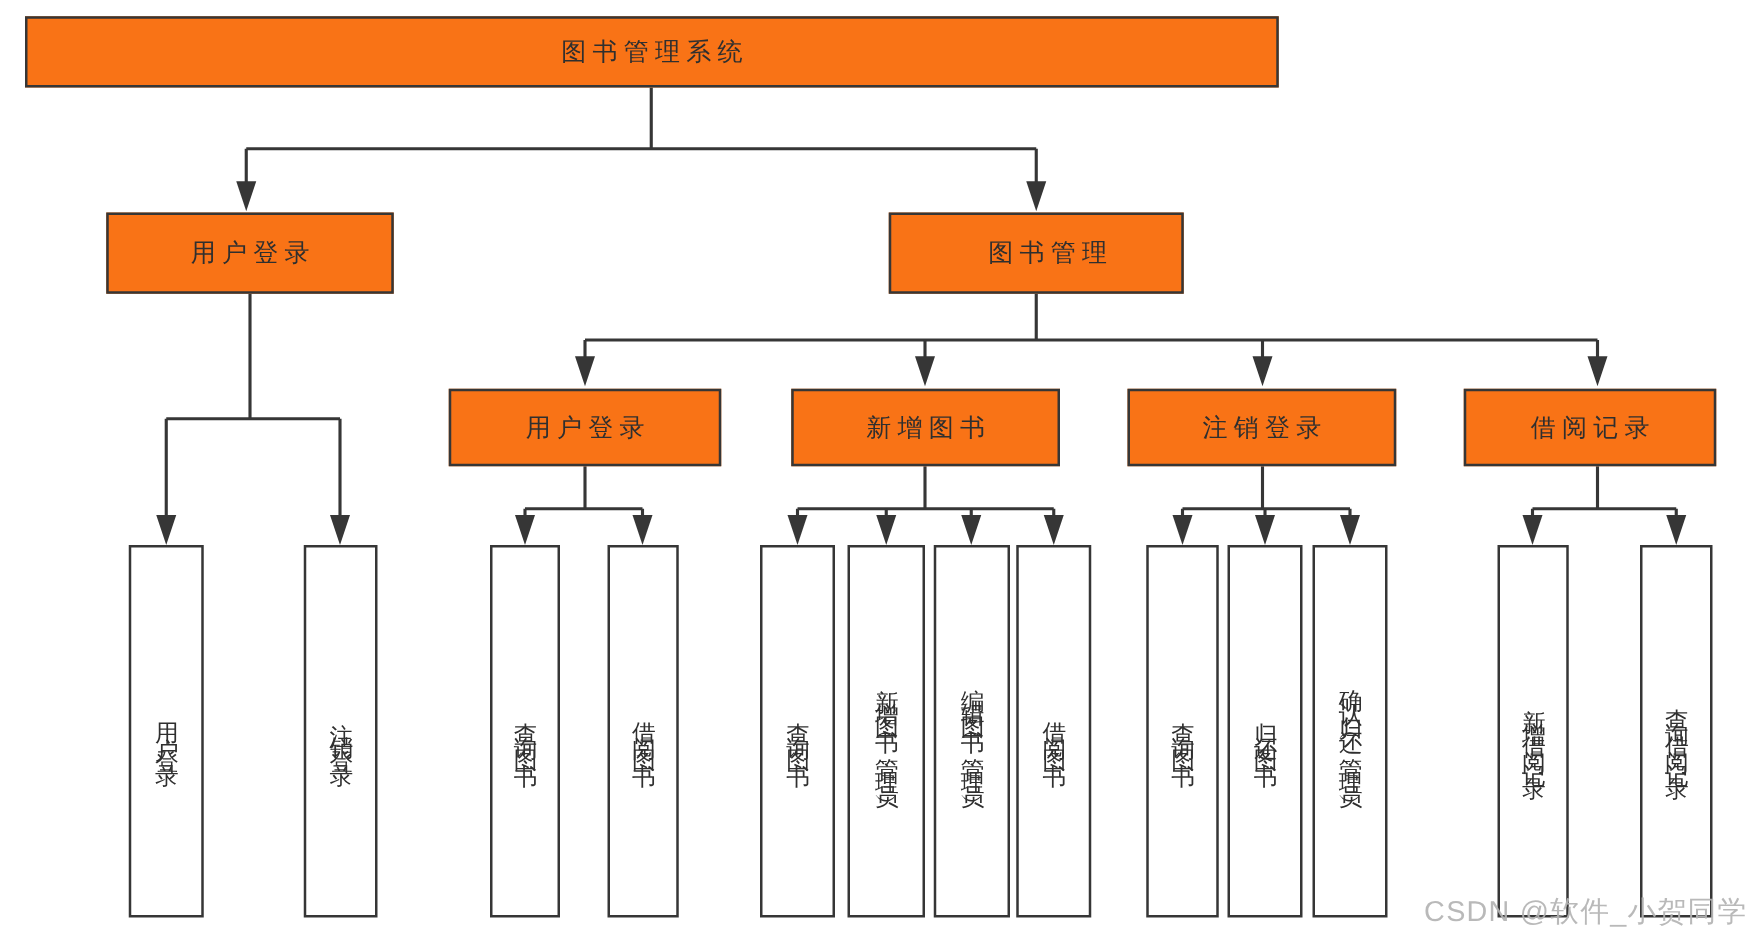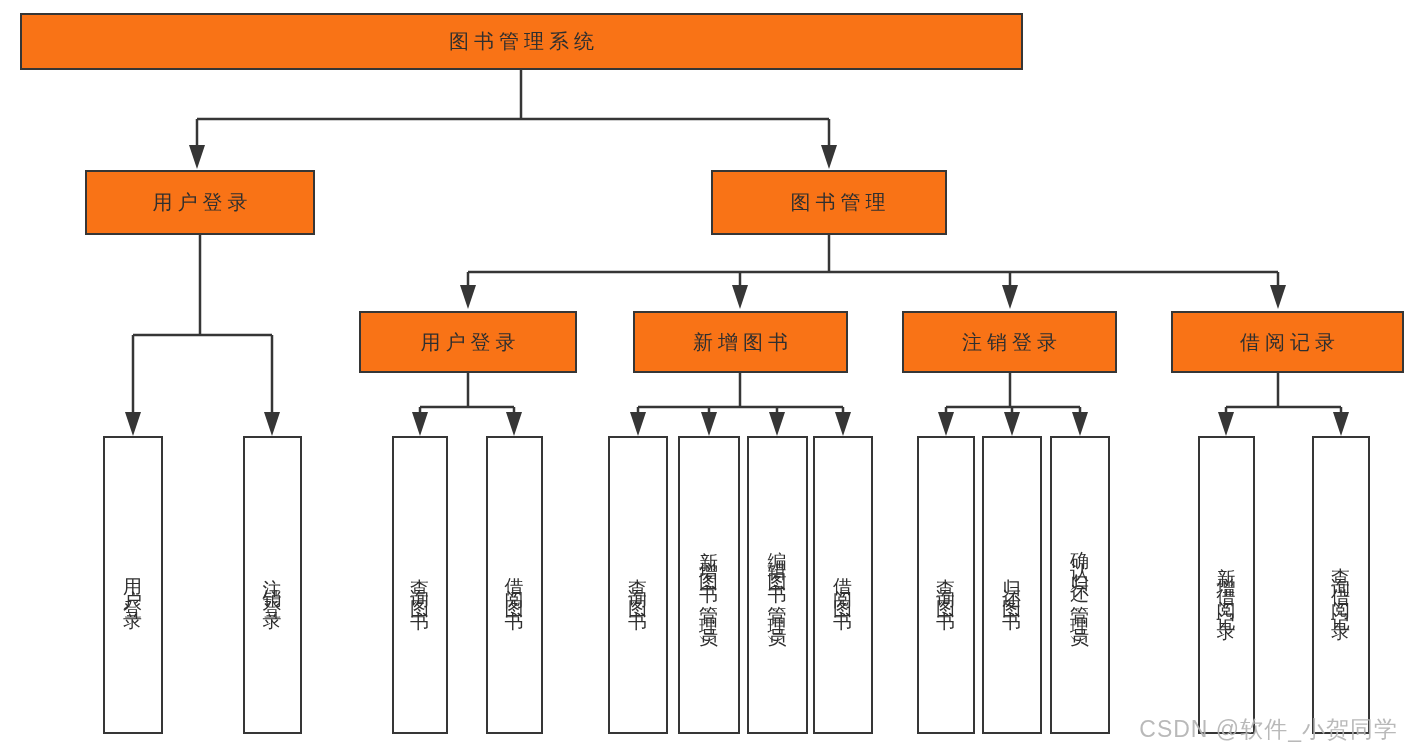--- a/index.html
+++ b/index.html
@@ -113,21 +113,21 @@
 
   <div class="box" style="left:359px;top:311px;width:218px;height:62px;">
     <span>用户登录</span>
   </div>
   <div class="box" style="left:633px;top:311px;width:215px;height:62px;">
     <span>新增图书</span>
   </div>
   <div class="box" style="left:902px;top:311px;width:215px;height:62px;">
     <span>注销登录</span>
   </div>
-  <div class="box" style="left:1171px;top:311px;width:233px;height:62px;">
+  <div class="box" style="left:1171px;top:311px;width:202px;height:62px;">
     <span>借阅记录</span>
   </div>
 
   <div class="vbox" style="left:103px;width:60px;">
     <span>用户登录</span>
   </div>
   <div class="vbox" style="left:243px;width:59px;">
     <span>注销登录</span>
   </div>
 

